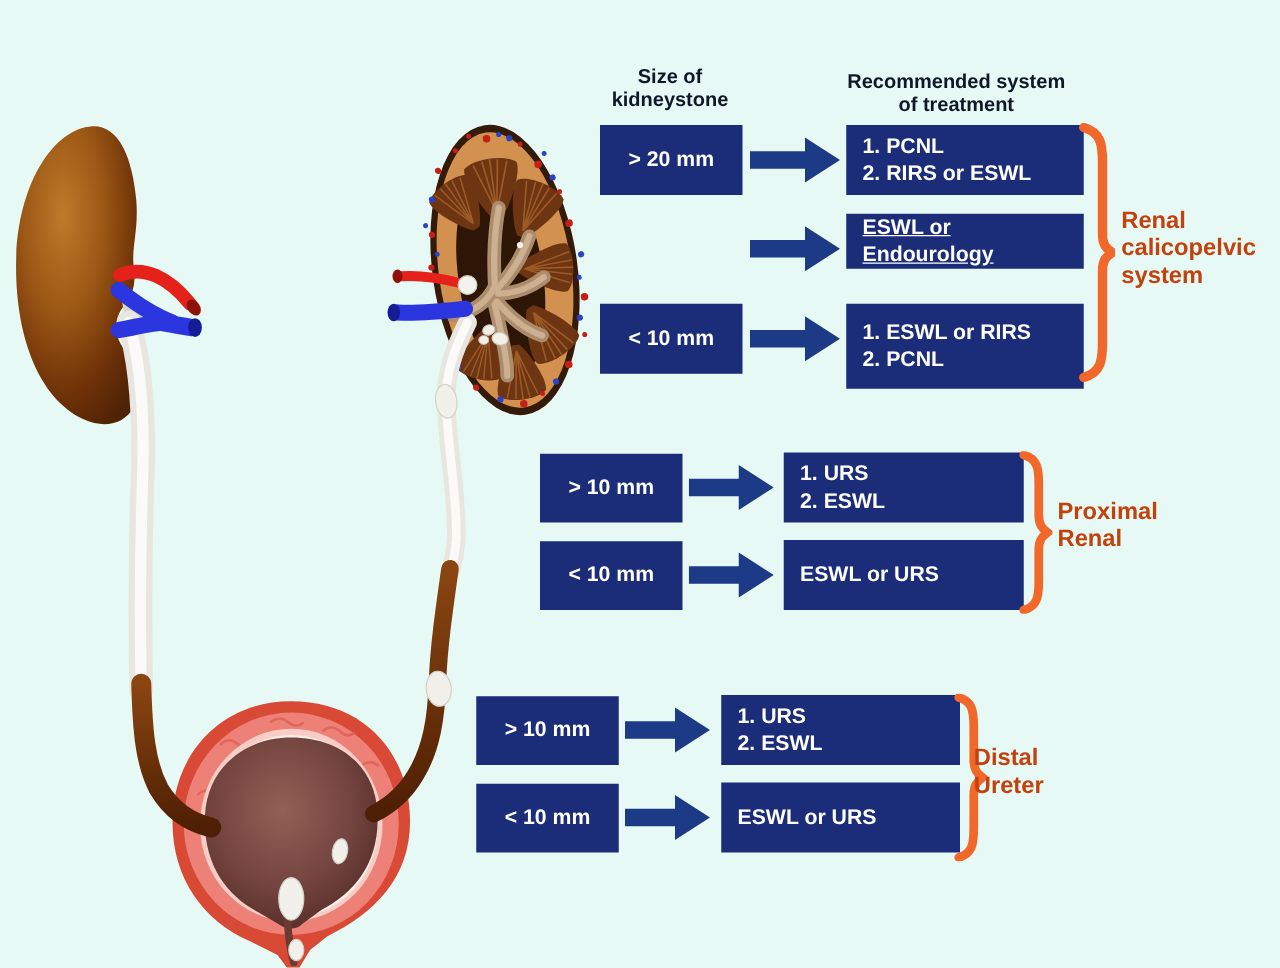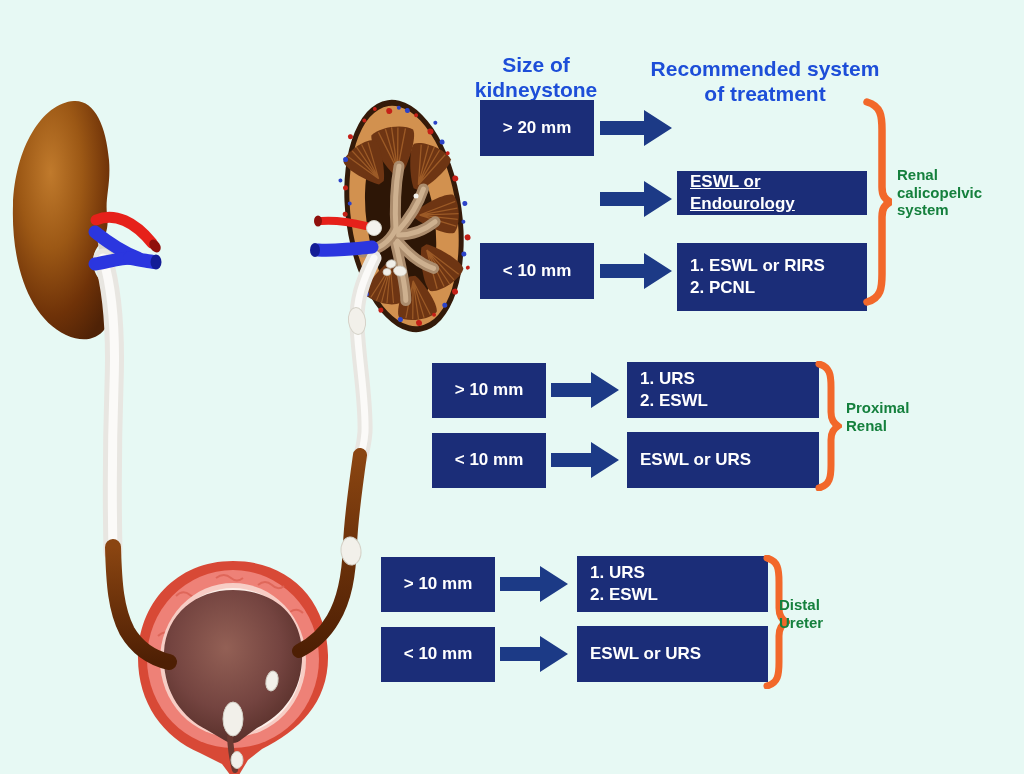--- a/index.html
+++ b/index.html
@@ -13,26 +13,26 @@
   .anatomy{position:absolute;left:0;top:0;}
   .box{
     position:absolute;background:#1b2d78;color:#fff;
     font-weight:bold;font-size:17px;display:flex;align-items:center;
   }
   .box-text{white-space:pre-line;line-height:1.32;}
   .size-box{justify-content:center;text-align:center;}
   .treat-box{justify-content:flex-start;padding-left:13px;}
   .arrow{position:absolute;}
   .col-header{
-    position:absolute;color:#1d4ed8;font-weight:bold;font-size:21px;
+    position:absolute;color:#0f172a;font-weight:bold;font-size:16px;
     line-height:1.2;text-align:center;white-space:pre-line;
   }
   .brace{position:absolute;}
   .sec-label{
-    position:absolute;color:#15803d;font-weight:bold;font-size:15px;
+    position:absolute;color:#c2410c;font-weight:bold;font-size:19px;
     line-height:1.17;white-space:pre-line;
   }
 </style>
 </head>
 <body>
 
 <div class="canvas">
 
   <svg class="anatomy" width="500" height="774" viewBox="0 0 500 774">
     <defs>
@@ -206,20 +206,24 @@
 of treatment</div>
 
   <div class="box size-box" style="left:480px;top:100px;width:114px;height:56px;">
     <span class="box-text">&gt; 20 mm</span>
   </div>
   <div class="arrow" style="left:600px;top:108px;">
     <svg width="72" height="40" viewBox="0 0 72 40">
         <path d="M0 13 H44 V2 L72 20 L44 38 V27 H0 Z" fill="#1c3a86"></path>
       </svg>
   </div>
+  <div class="box treat-box" style="left:677px;top:100px;width:177px;height:56px;">
+    <span class="box-text">1. PCNL
+2. RIRS or ESWL</span>
+  </div>
 
   <div class="arrow" style="left:600px;top:179px;">
     <svg width="72" height="40" viewBox="0 0 72 40">
         <path d="M0 13 H44 V2 L72 20 L44 38 V27 H0 Z" fill="#1c3a86"></path>
       </svg>
   </div>
   <div class="box treat-box" style="left:677px;top:171px;width:177px;height:44px;text-decoration:underline;">
     <span class="box-text">ESWL or
 Endourology</span>
   </div>

